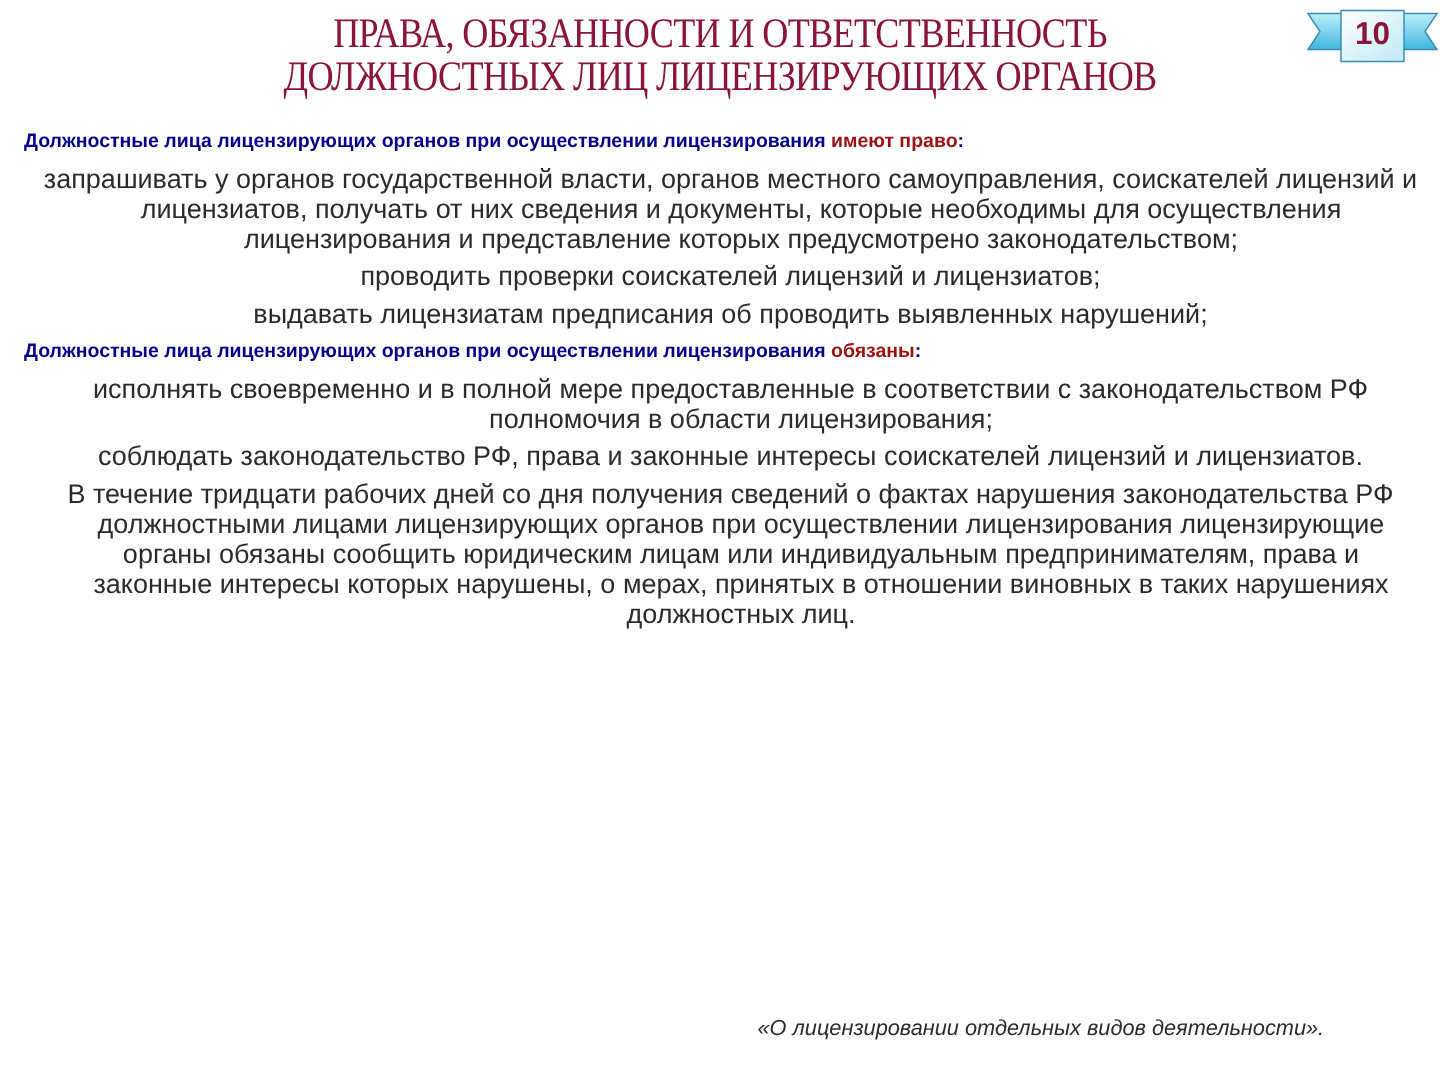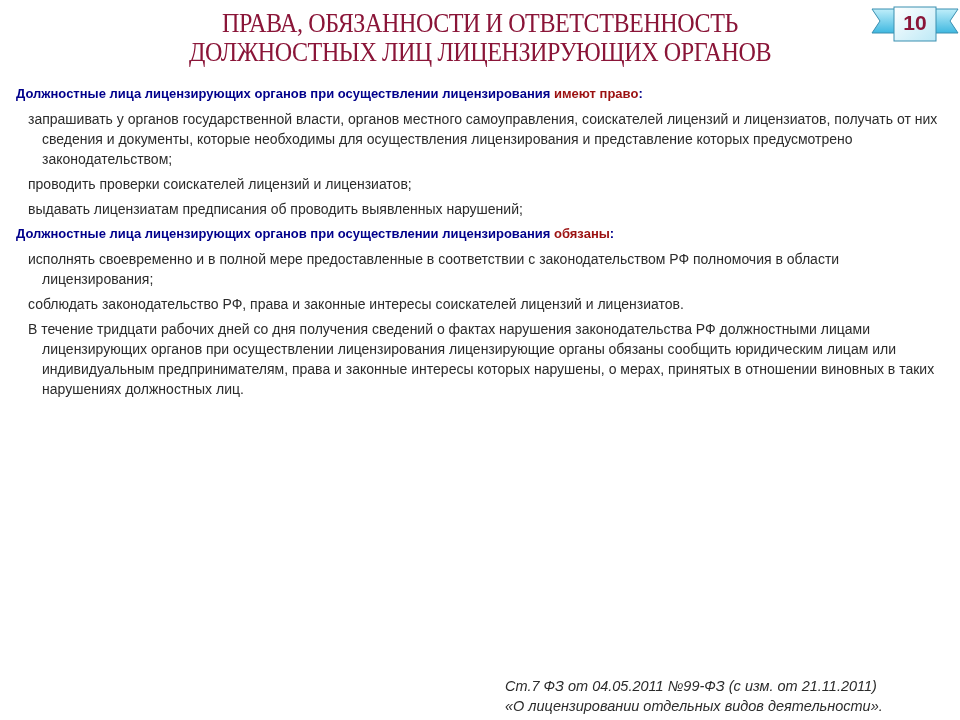--- a/index.html
+++ b/index.html
@@ -19,22 +19,22 @@
     font-family: "Liberation Sans", sans-serif; font-weight: bold; font-size: 21px; color: #8a1538;
   }
   .content { position: absolute; left: 16px; top: 84px; width: 930px; }
   .heading {
     color: #00008b; font-weight: bold; font-size: 13px; line-height: 20px;
     padding-left: 34px; text-indent: -34px; margin: 0;
   }
   .heading .em { color: #9b1010; }
   .heading .colon { color: #00008b; }
   .item {
-    color: #2b2b2b; font-size: 14px; line-height: 20px; margin: 0;
-    padding-left: 26px; text-indent: -14px;
+    color: #2b2b2b; font-size: 18px; line-height: 20px; margin: 0;
+    padding-left: 26px; text-indent: -14px; text-align: center;
   }
   .gap1 { margin-top: 5px; }
   .gap2 { margin-top: 5px; }
   .source {
     position: absolute; left: 505px; top: 676px; width: 440px;
     font-style: italic; font-size: 14.5px; line-height: 20px; color: #2b2b2b;
   }
 </style>
 </head>
 <body>
@@ -76,15 +76,14 @@
     <span>Должностные лица лицензирующих органов при осуществлении лицензирования</span>
     <span class="em">обязаны</span><span class="colon">:</span>
   </p>
   <p class="item gap1">исполнять своевременно и в полной мере предоставленные в соответствии с законодательством РФ полномочия в области лицензирования;</p>
   <p class="item gap2">соблюдать законодательство РФ, права и законные интересы соискателей лицензий и лицензиатов.</p>
 
   <p class="item gap2">В течение тридцати рабочих дней со дня получения сведений о фактах нарушения законодательства РФ должностными лицами лицензирующих органов при осуществлении лицензирования лицензирующие органы обязаны сообщить юридическим лицам или индивидуальным предпринимателям, права и законные интересы которых нарушены, о мерах, принятых в отношении виновных в таких нарушениях должностных лиц.</p>
 </div>
 
 <div class="source">
-  <div>Ст.7 ФЗ от 04.05.2011 №99-ФЗ (с изм. от 21.11.2011)</div>
   <div>«О лицензировании отдельных видов деятельности».</div>
 </div>
 
 </body></html>

